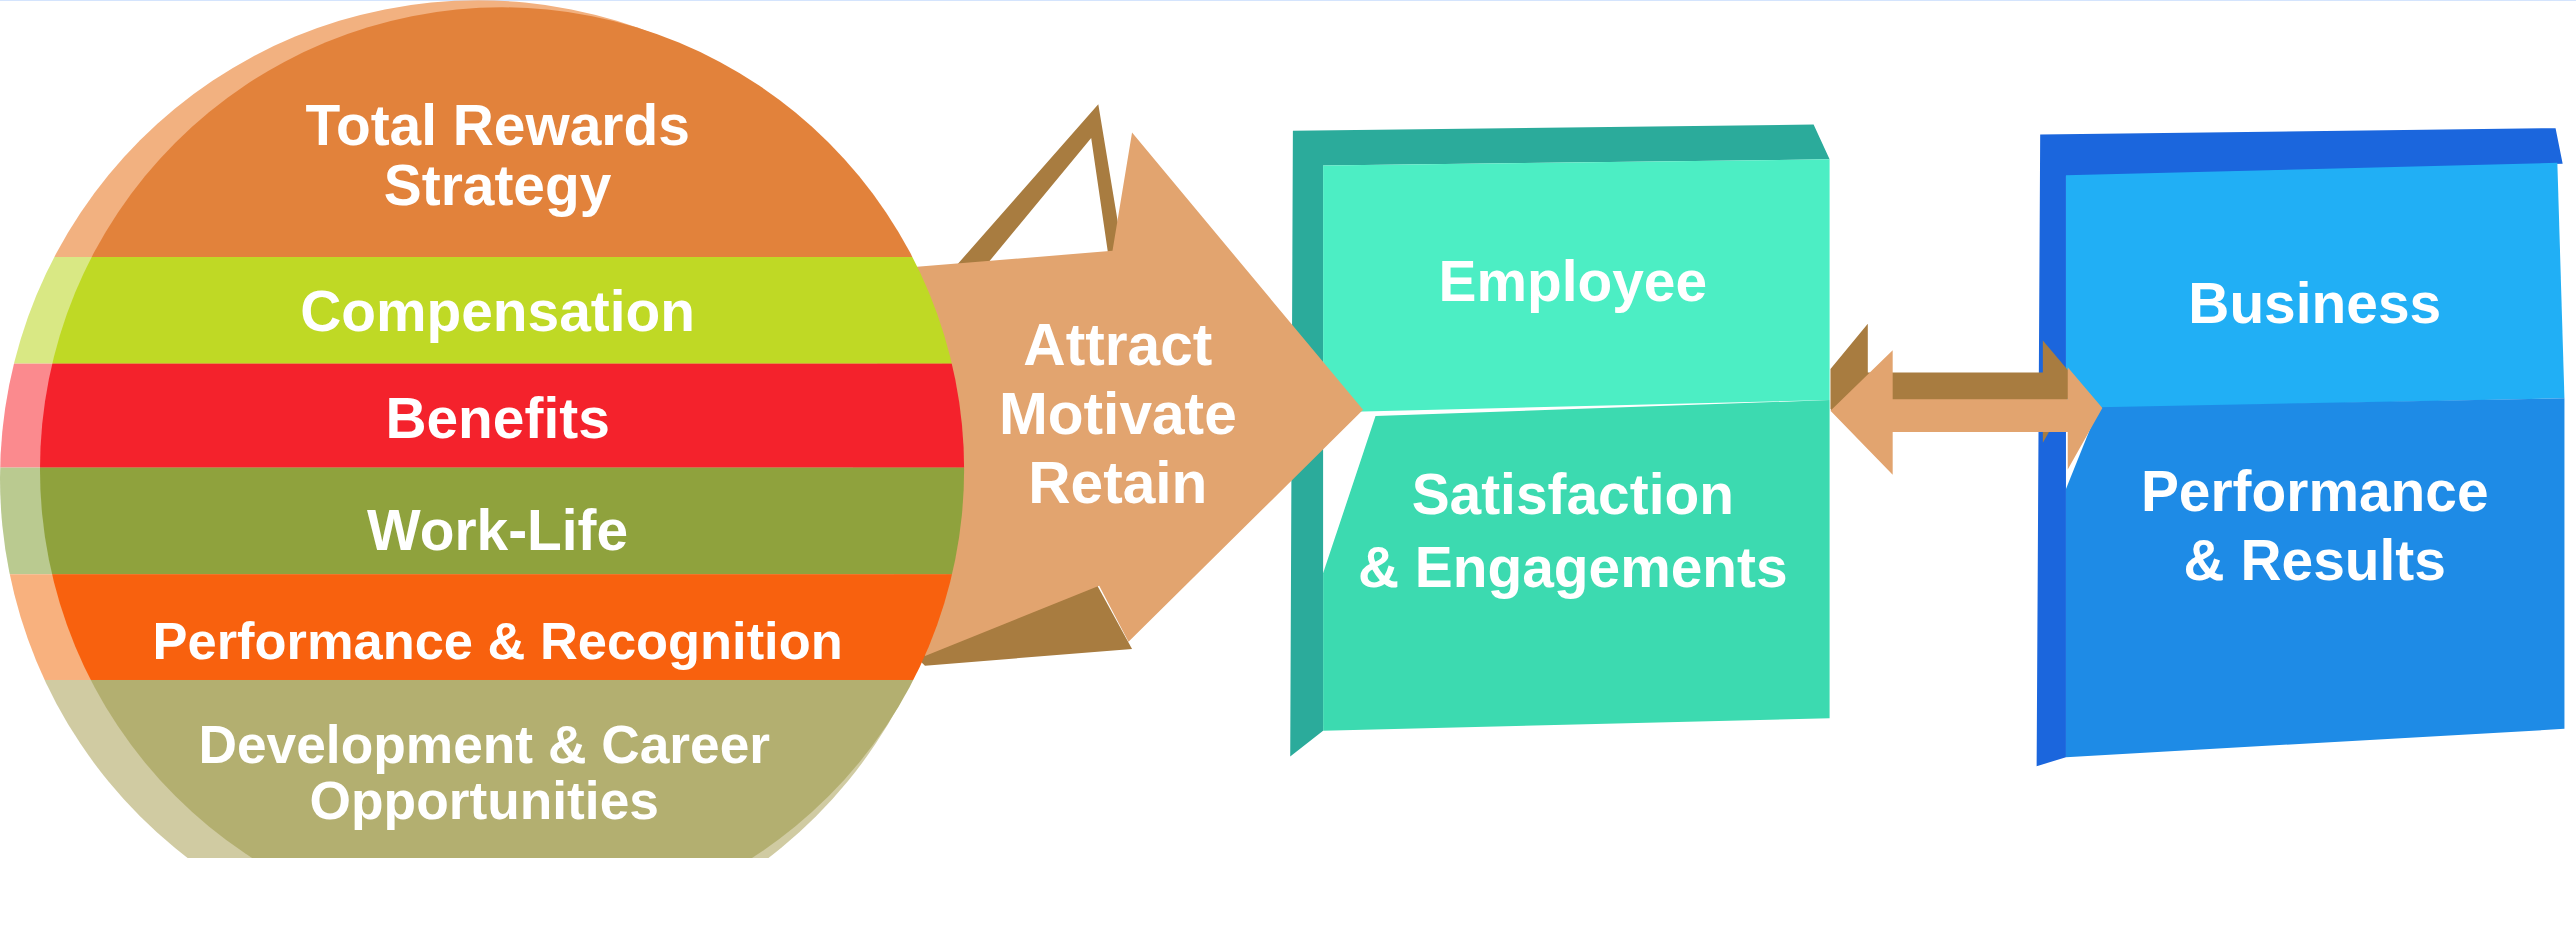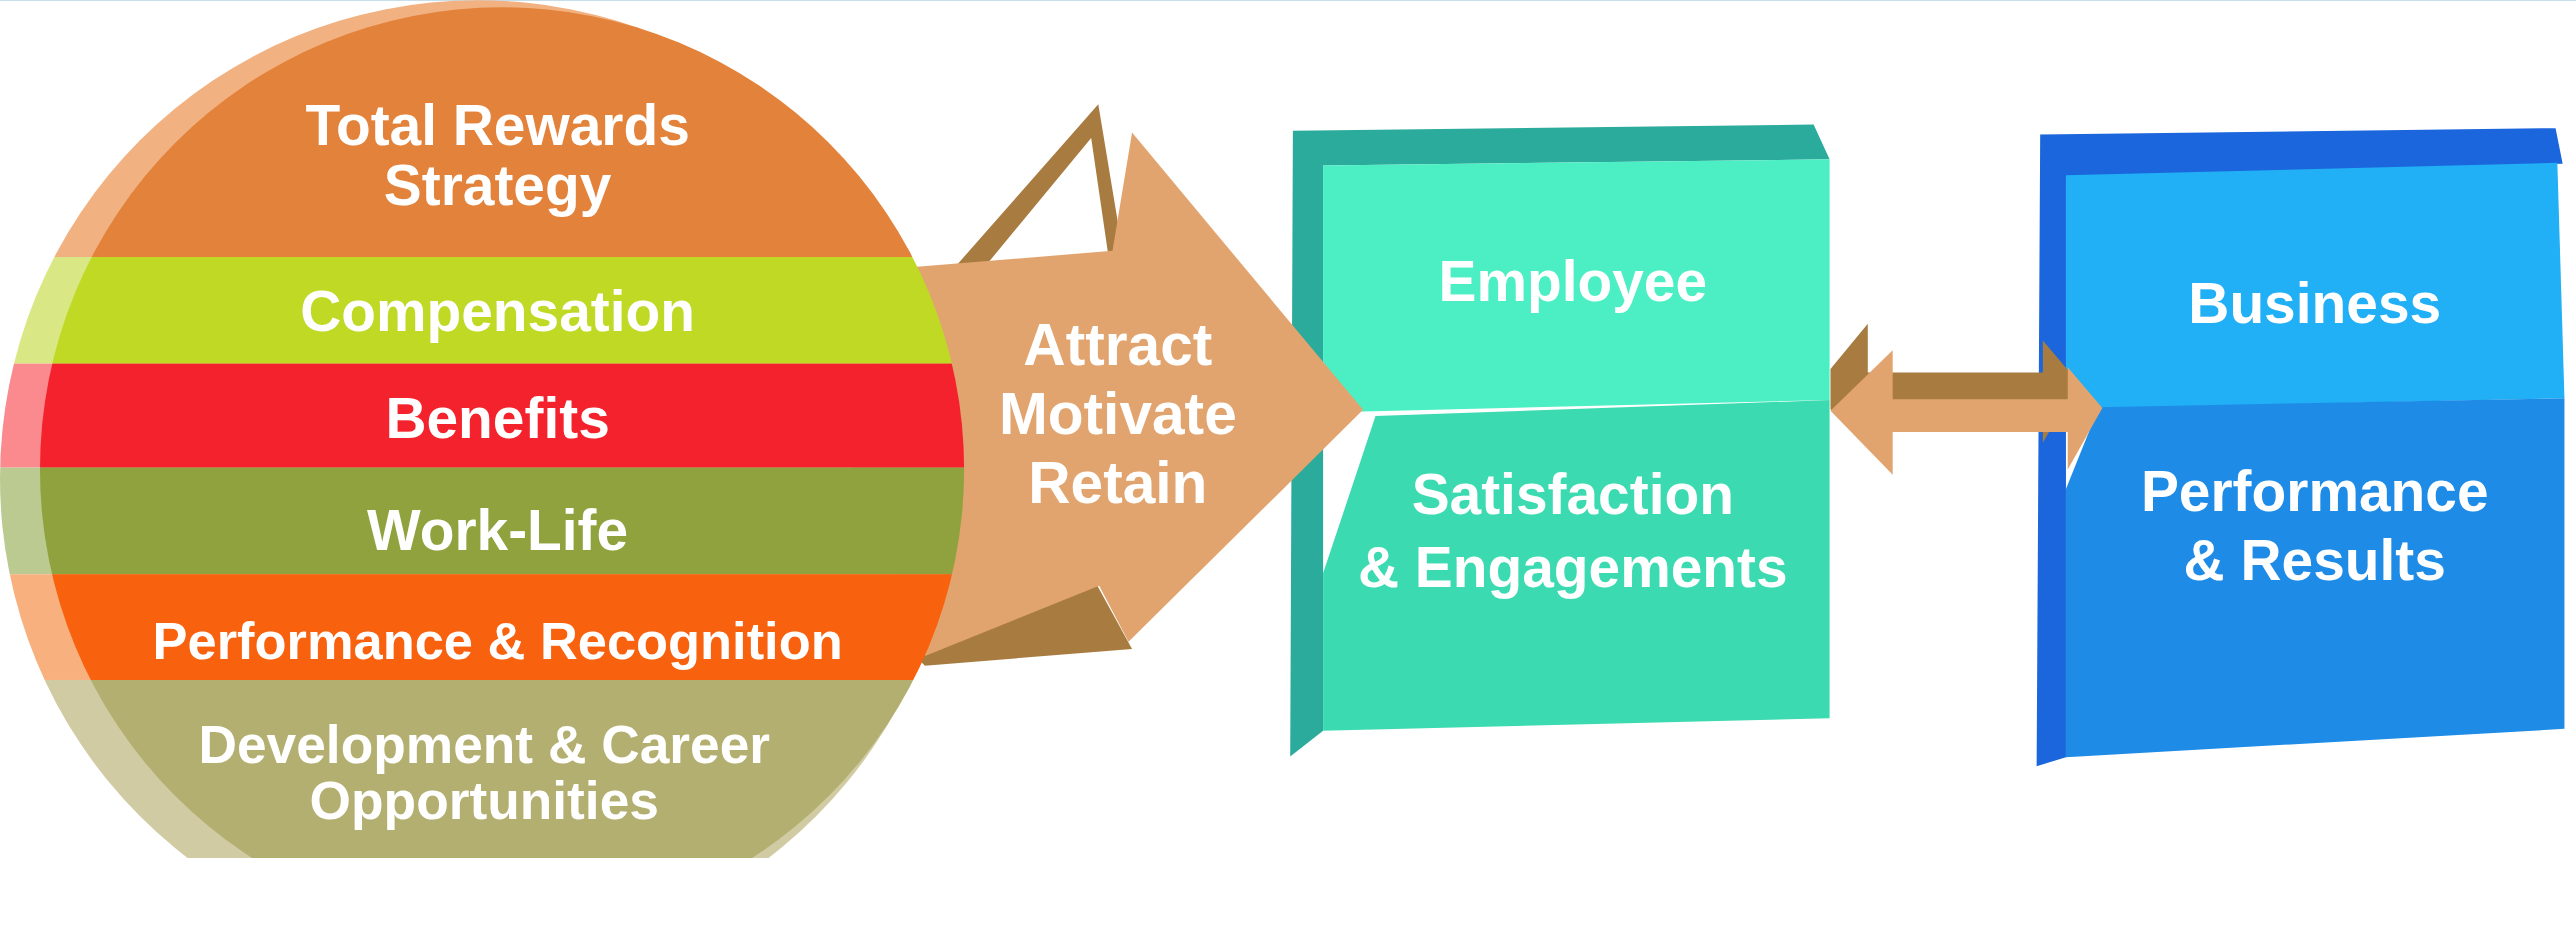--- a/index.html
+++ b/index.html
@@ -1,16 +1,16 @@
 <!DOCTYPE html>
 <html style="font-size:14.2px"><head>
 <meta charset="utf-8">
 <style>
   html,body{margin:0;padding:0;background:#ffffff;}
-  .stage{position:relative;width:2576px;height:858px;background:#0369a1;overflow:hidden;}
+  .stage{position:relative;width:2576px;height:858px;background:#3b82f6;overflow:hidden;}
   svg{display:block;}
   .lbl{
     fill:#ffffff;
     font-family:"Liberation Sans", sans-serif;
     font-weight:bold;
     text-anchor:middle;
   }
 </style>
 </head>
 <body>

